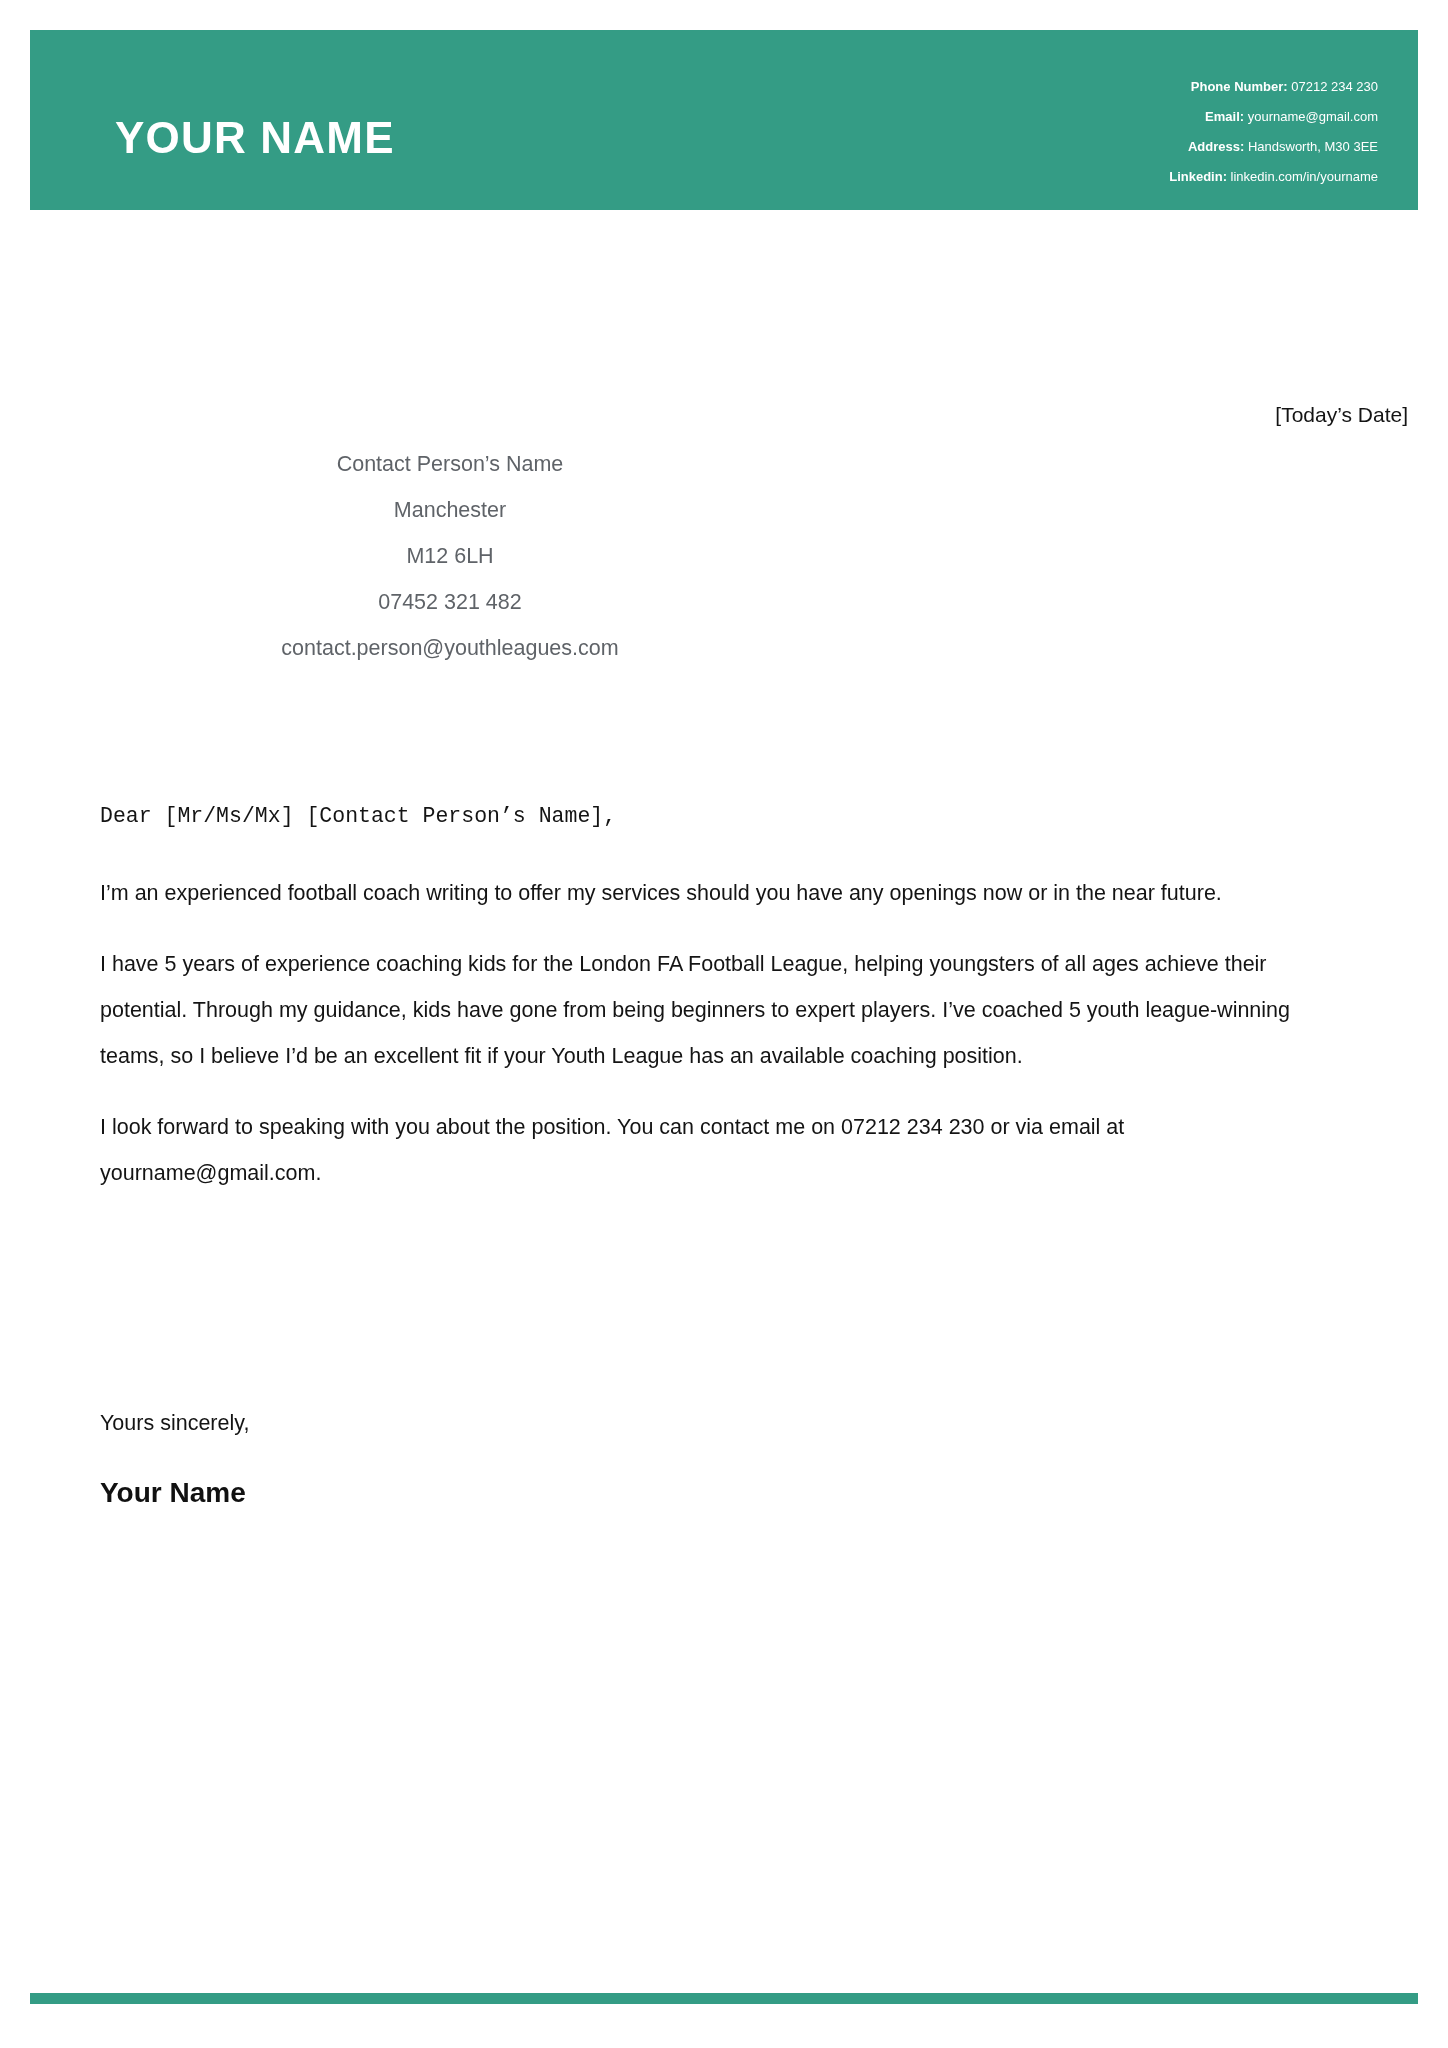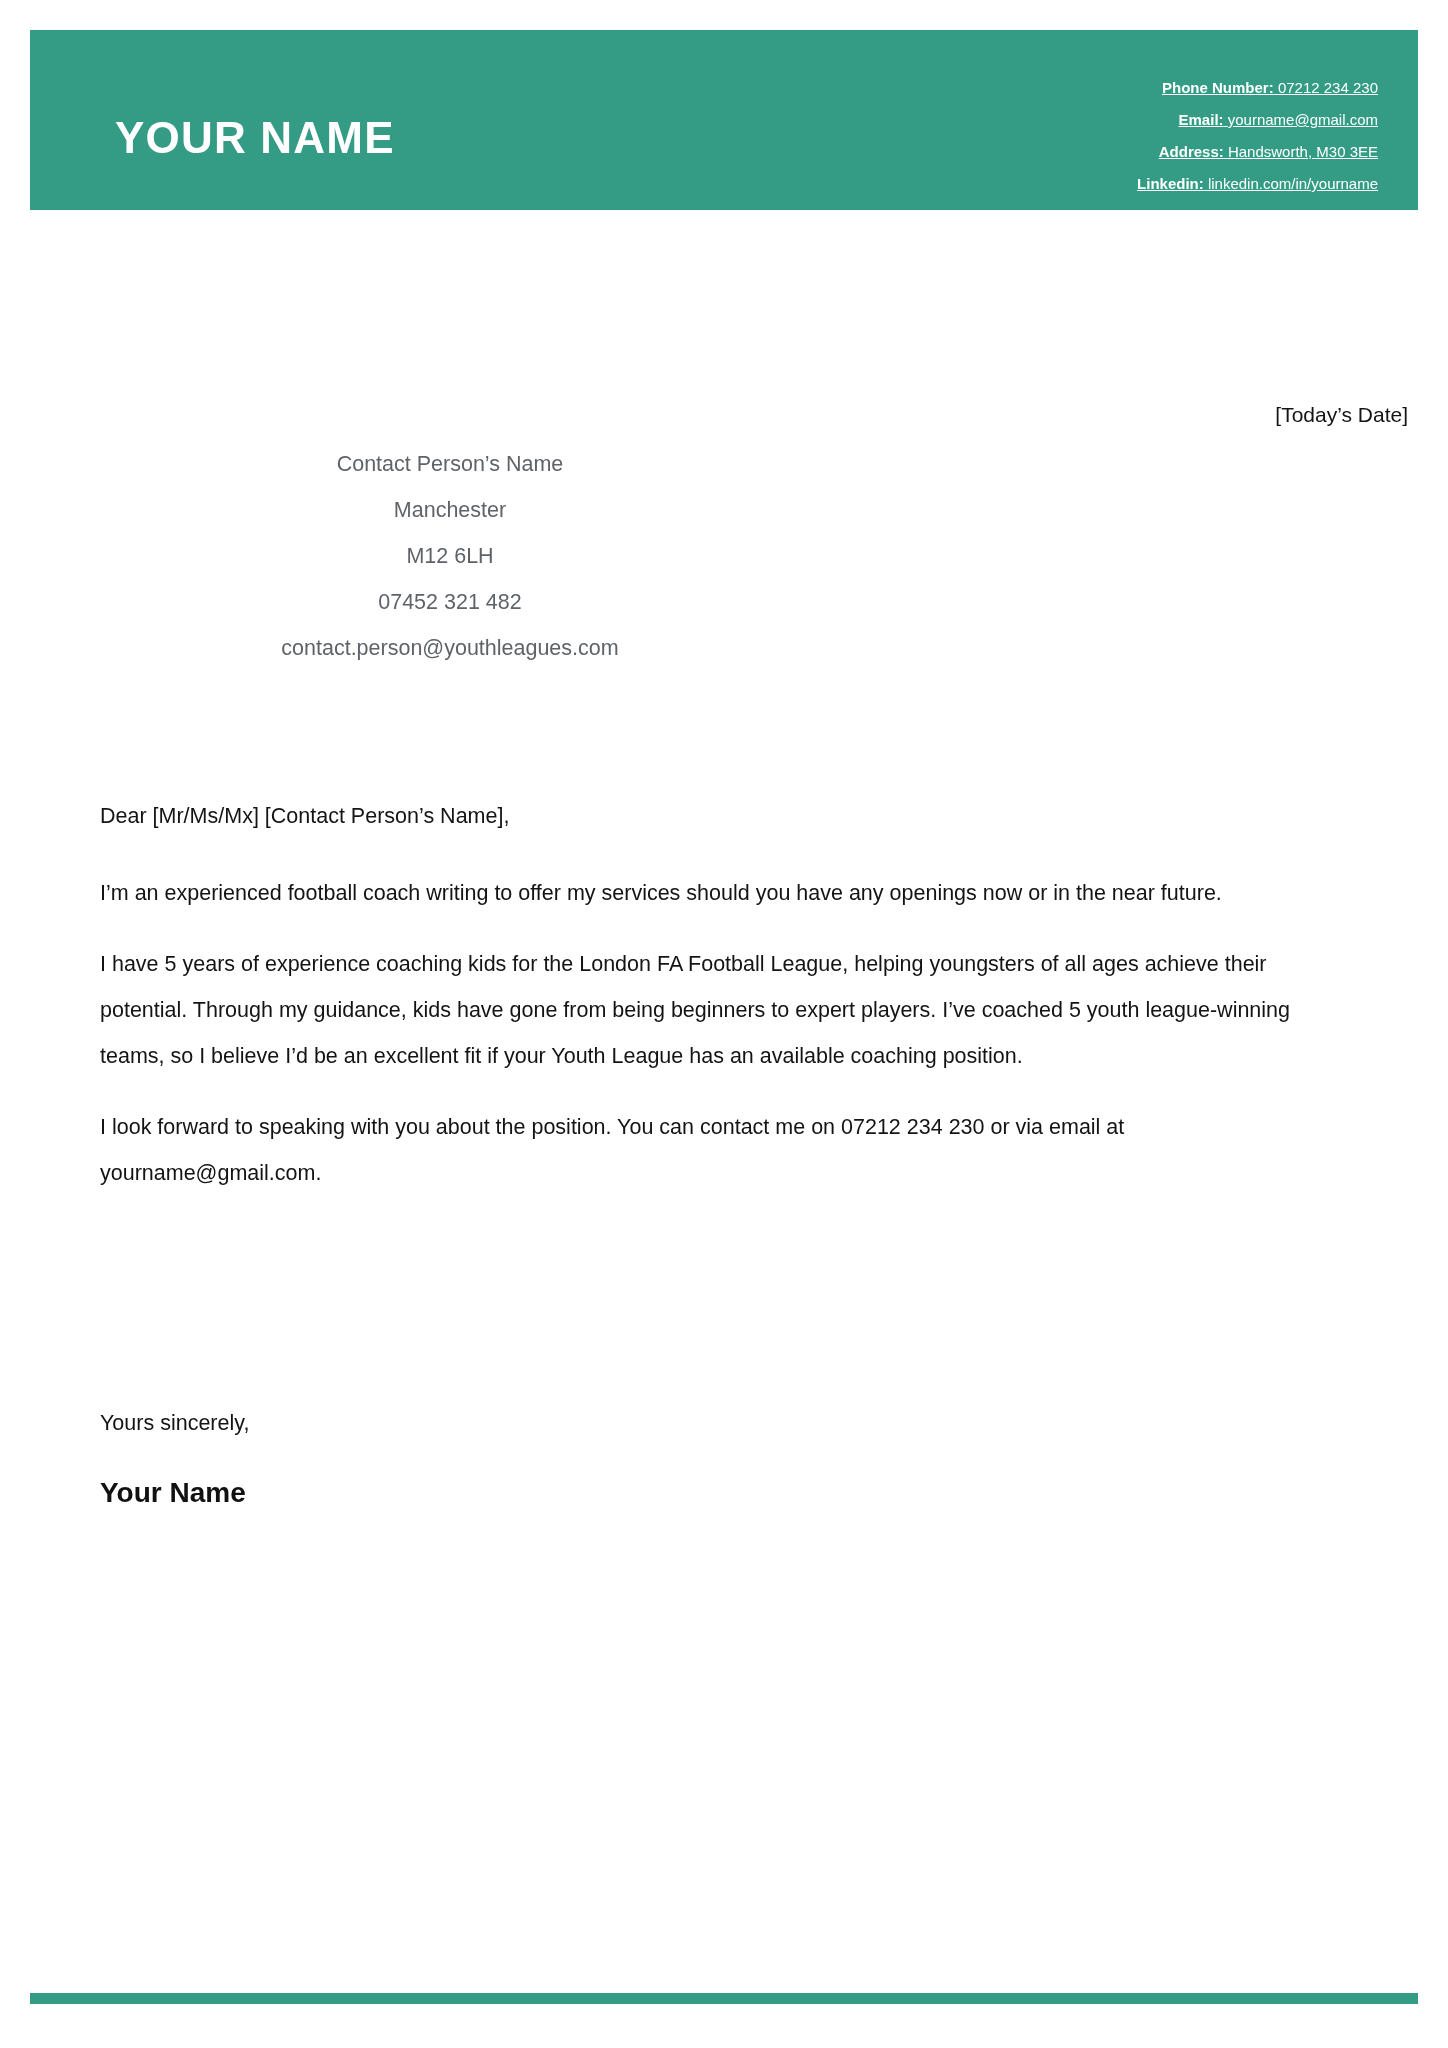--- a/index.html
+++ b/index.html
@@ -43,26 +43,25 @@
 
   .contact-block {
     position: absolute;
     right: 40px;
     top: 50px;
     text-align: right;
     color: #ffffff;
   }
 
   .contact-line {
-    font-size: 15px;
+    font-size: 13px;
     line-height: 1;
     margin-bottom: 17px;
     white-space: nowrap;
     color: #ffffff;
-    text-decoration: underline;
   }
   .contact-line:last-child { margin-bottom: 4px; }
 
   .contact-label {
     font-weight: bold;
   }
 
   .contact-value {
     font-weight: normal;
   }
@@ -97,20 +96,21 @@
   .recipient-line:last-child { margin-bottom: 0; }
 
   .salutation {
     position: absolute;
     left: 100px;
     top: 806px;
     font-size: 21.5px;
     color: #141414;
     line-height: 1;
     white-space: nowrap;
+    font-family: Liberation Mono, monospace;
   }
 
   .body-block {
     position: absolute;
     left: 100px;
     top: 870px;
     width: 1250px;
   }
 
   .body-para {

